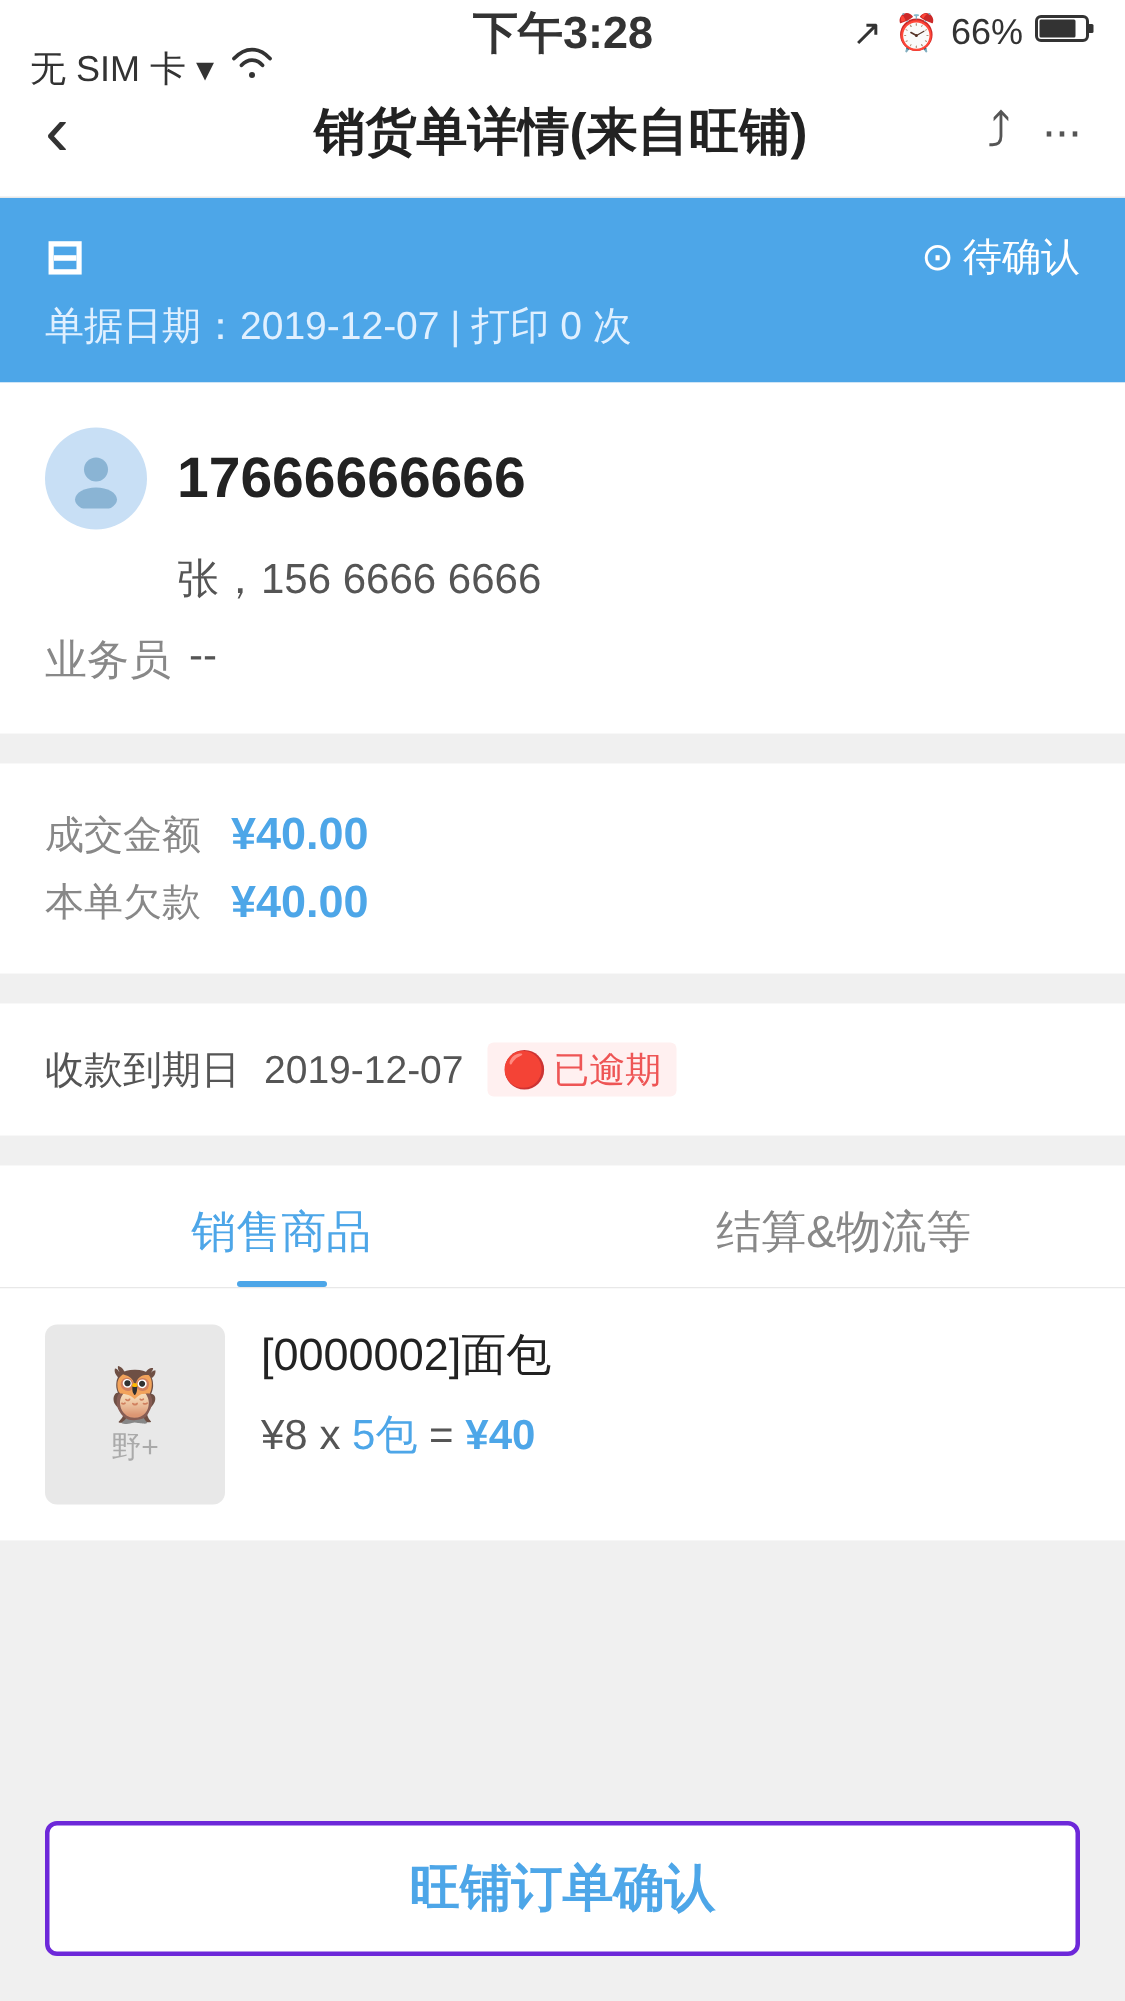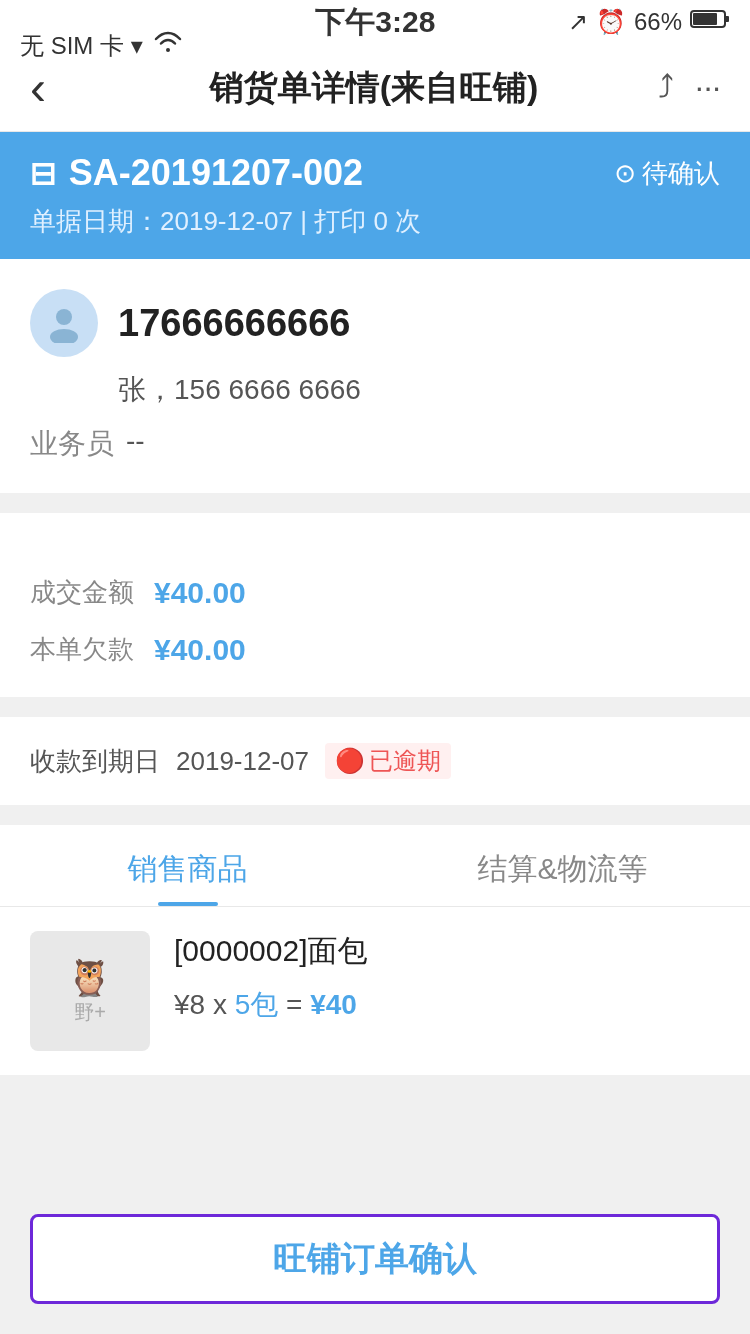--- a/index.html
+++ b/index.html
@@ -155,22 +155,21 @@
       gap: 16px;
       font-size: 28px;
       color: #555;
       align-items: center;
     }
     .summary-label { color: #888; }
     .summary-right {
       display: flex;
       flex-direction: column;
       align-items: flex-end;
-      gap: 22px;
-      margin-top: 32px;
+      gap: 10px;
     }
     .summary-row {
       display: flex;
       gap: 20px;
       align-items: center;
       font-size: 26px;
       color: #555;
     }
     .amount-blue { color: #4da6e8; font-size: 30px; font-weight: 600; }
 
@@ -339,21 +338,20 @@
   <div class="nav-right">
     <span class="nav-icon" style="font-size:32px;">⤴</span>
     <span class="nav-icon" style="font-size:32px; letter-spacing:-2px;">···</span>
   </div>
 </div>
 
 <div class="order-header">
   <div class="order-header-top">
     <div class="order-id">
       <span style="font-size:32px;">⊟</span>
-      <span>SA-20191207-002</span>
     </div>
     <div class="order-status">
       <span>⊙</span>
       <span>待确认</span>
     </div>
   </div>
   <div class="order-date">单据日期：2019-12-07 | 打印 0 次</div>
 </div>
 
 <div class="customer-section card">

